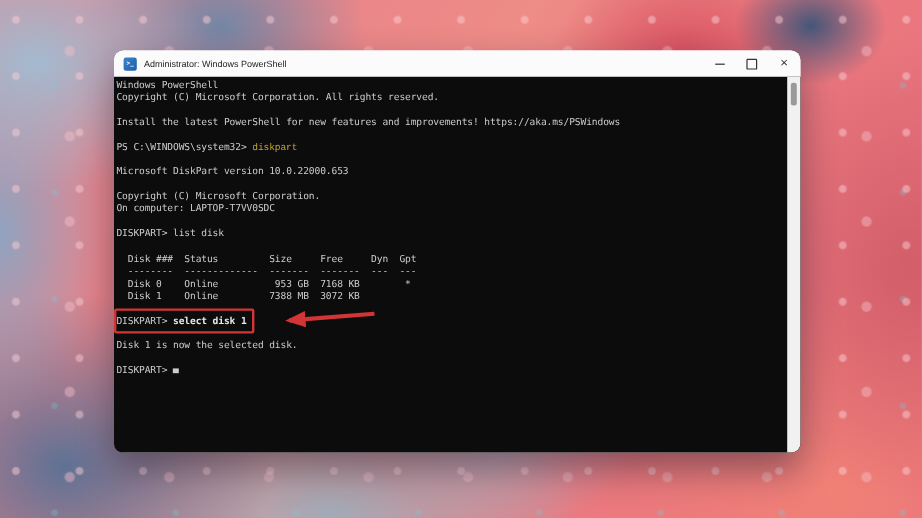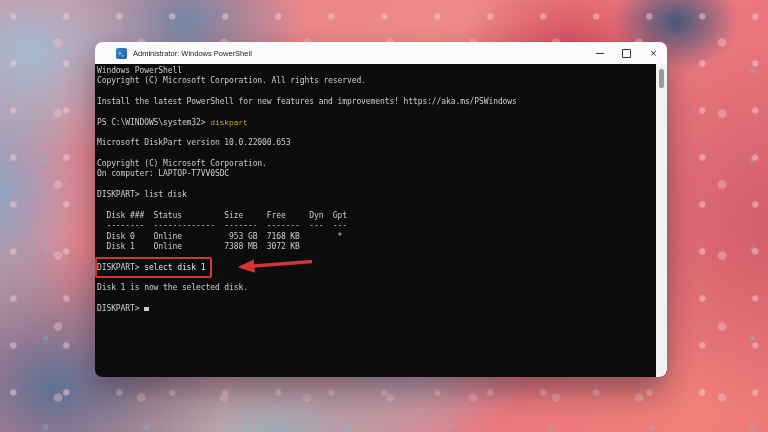--- a/index.html
+++ b/index.html
@@ -28,40 +28,40 @@
     background-image:
       radial-gradient(circle at 25% 35%, rgba(250,205,212,.5) 0 2.5px, rgba(250,205,212,0) 4px),
       radial-gradient(circle at 70% 60%, rgba(246,192,202,.45) 0 3.5px, rgba(246,192,202,0) 5px),
       radial-gradient(circle at 45% 80%, rgba(120,200,215,.3) 0 2px, rgba(120,200,215,0) 3.5px);
     background-size:53px 47px, 83px 71px, 101px 89px;}
   
   .win{position:absolute;left:95px;top:42px;width:572px;height:335px;
        border-radius:8px;box-shadow:0 14px 30px rgba(25,25,45,.45);
        background:#fbfbfb;}
   .titlebar{height:22px;display:flex;align-items:center;
-            border-radius:8px 8px 0 0;background:#fbfbfb;margin-left:13px;}
+            border-radius:8px 8px 0 0;background:#fbfbfb;}
   .ps-icon{width:11px;height:11px;margin-left:8px;border-radius:2px;
            background:linear-gradient(135deg,#3b83c9,#1f5ea8);
            color:#fff;font-size:5px;font-weight:bold;line-height:11px;
            text-align:center;font-family:"DejaVu Sans Mono",monospace;}
   .title{margin-left:6px;font-size:7.5px;color:#222;flex:1;white-space:nowrap;}
   .controls{display:flex;height:100%;}
   .ctl{width:27px;height:100%;display:flex;align-items:center;justify-content:center;cursor:default;}
   .ctl .dash{width:8px;height:1px;background:#333;}
   .ctl .sq{width:7px;height:7px;border:1px solid #333;border-radius:1px;}
   .ctl.close{font-size:11px;color:#333;line-height:1;}
   
   .console{position:relative;height:313px;background:var(--console-bg);
            border-radius:0 0 7px 7px;overflow:hidden;}
   .console-text{position:absolute;left:2px;top:2px;right:12px;
     font-family:"DejaVu Sans Mono",monospace;font-size:8px;letter-spacing:-0.1px;
     line-height:10.35px;color:var(--console-fg);white-space:pre;}
   .console-line{height:10.35px;}
   .seg-cmd{color:var(--cmd-color);font-family:Liberation Mono, monospace;}
-  .seg-bold{color:#e9e9e9;font-weight:normal;}
+  .seg-bold{color:#e9e9e9;font-weight:bold;}
   .seg-cursor{display:inline-block;width:5px;height:4px;background:var(--console-fg);}
   
   .sbar{position:absolute;right:0;top:0;bottom:0;width:11px;background:#f1f1f1;
         border-radius:0 0 7px 0;}
   .sthumb{position:absolute;left:3px;top:5px;width:5px;height:19px;
           background:#9a9a9a;border-radius:2px;}
   
   .hl-box{position:absolute;left:0;top:193px;width:117px;height:21px;
           border:2px solid var(--accent);border-radius:2px;box-sizing:border-box;}
   .arrow-svg{position:absolute;inset:0;width:100%;height:100%;pointer-events:none;}

